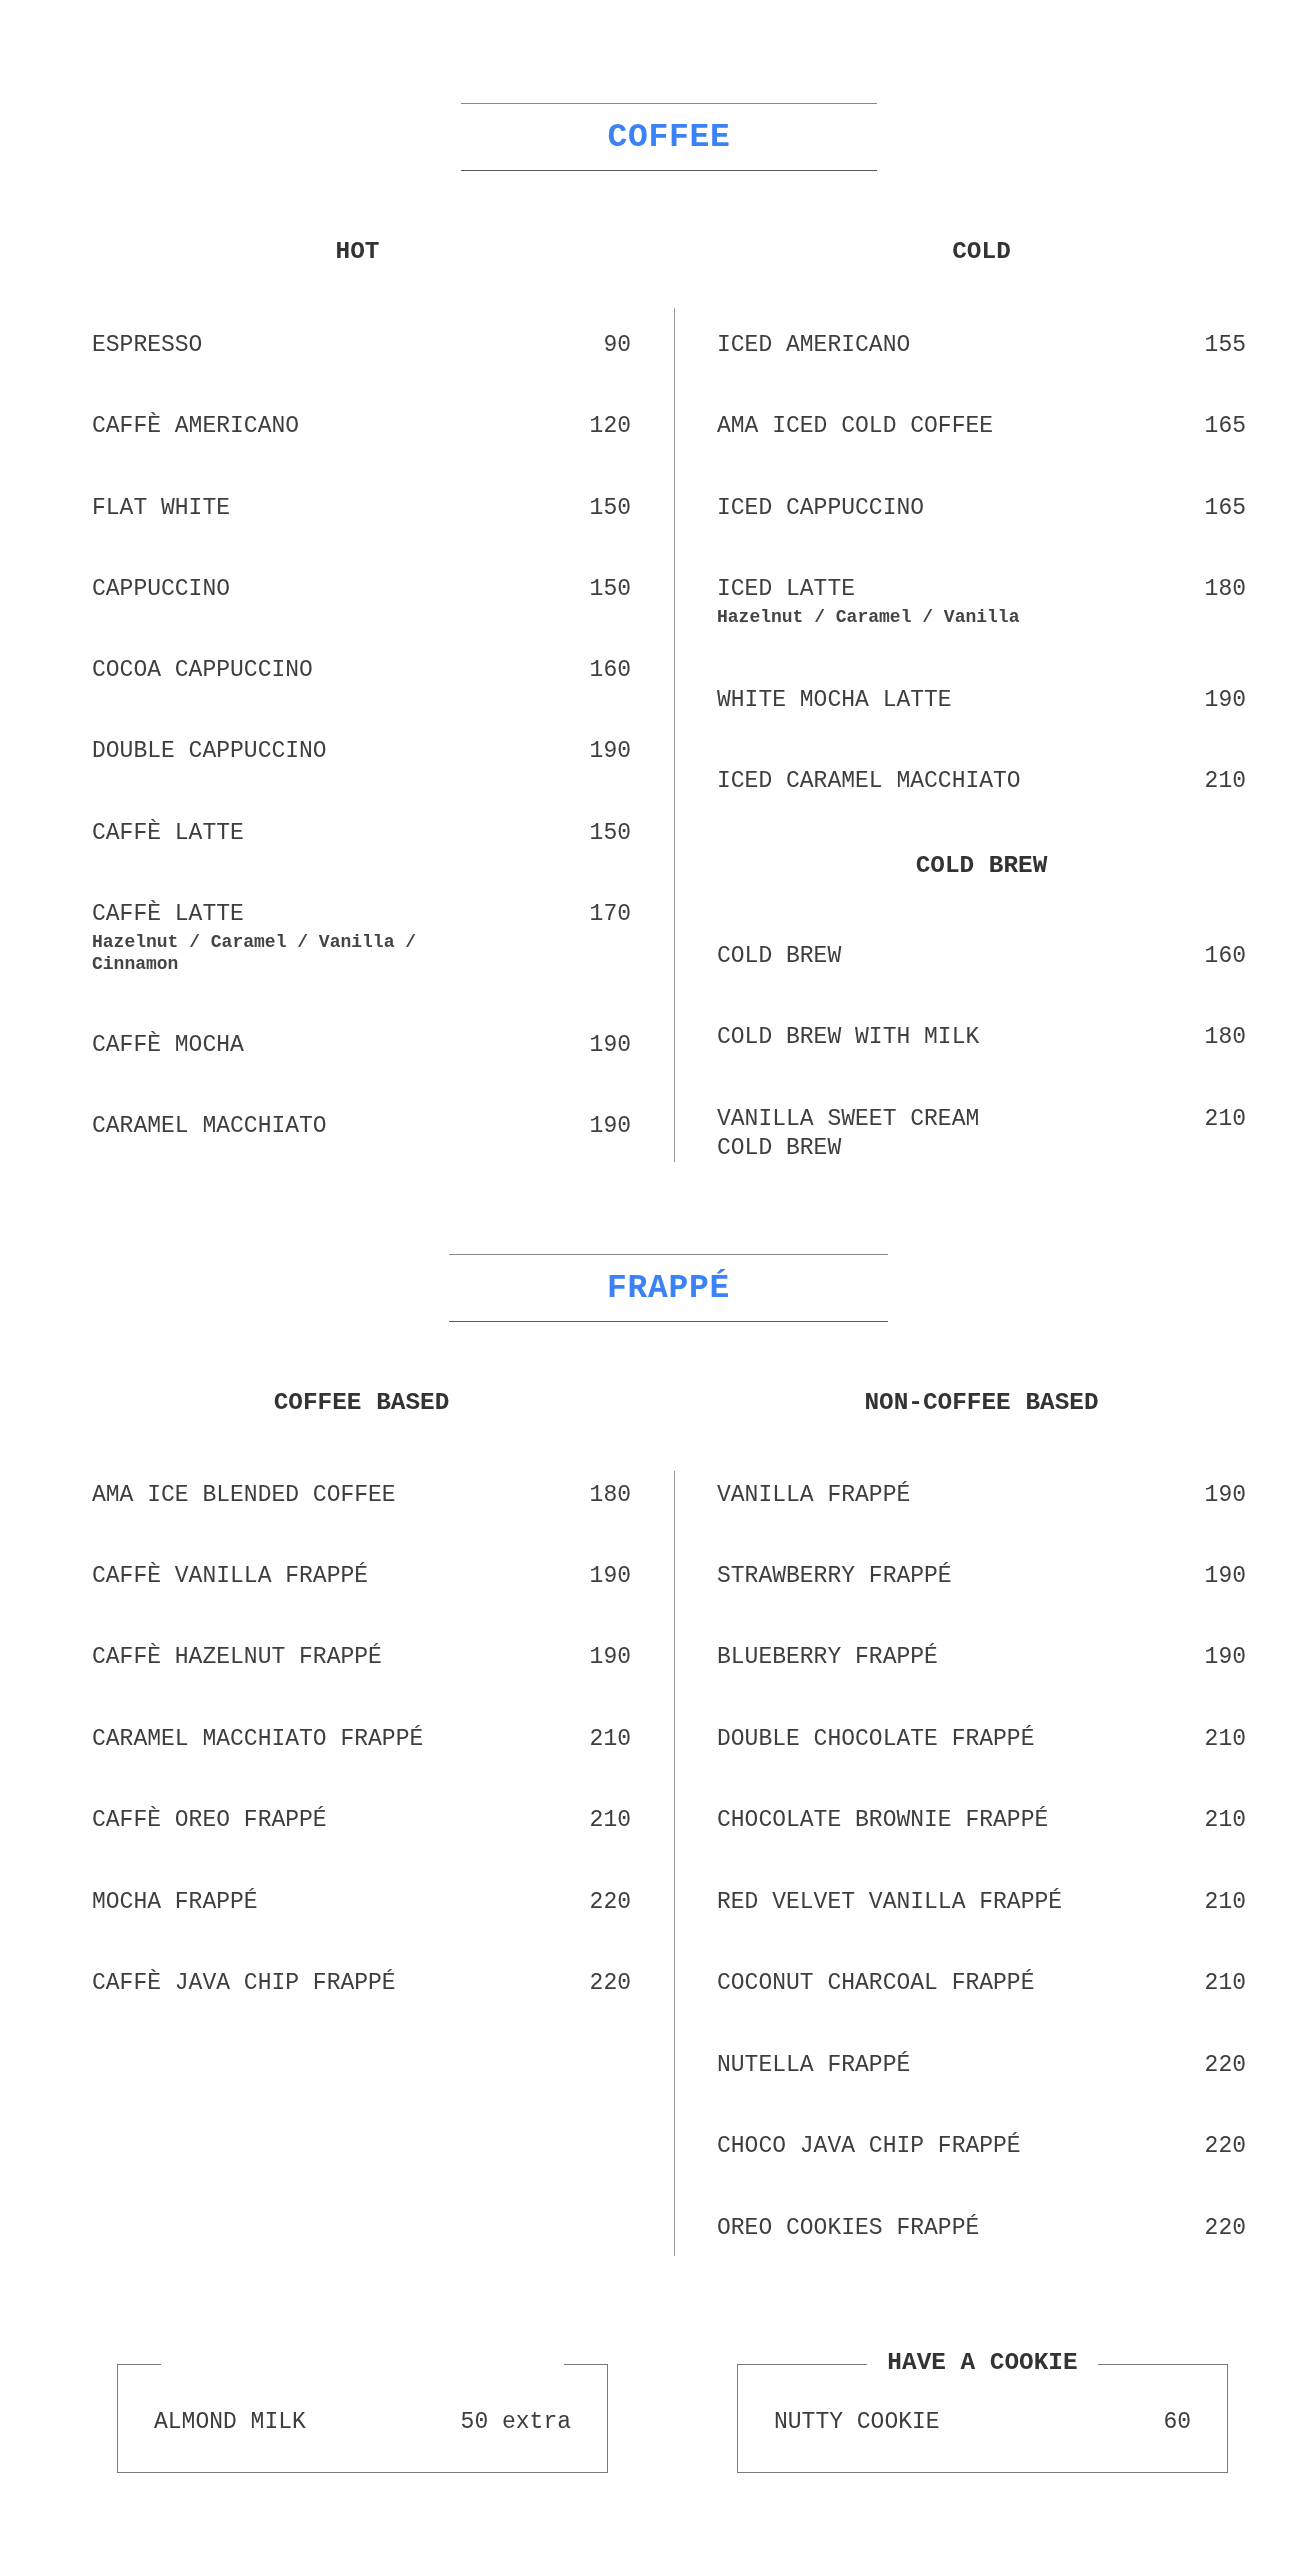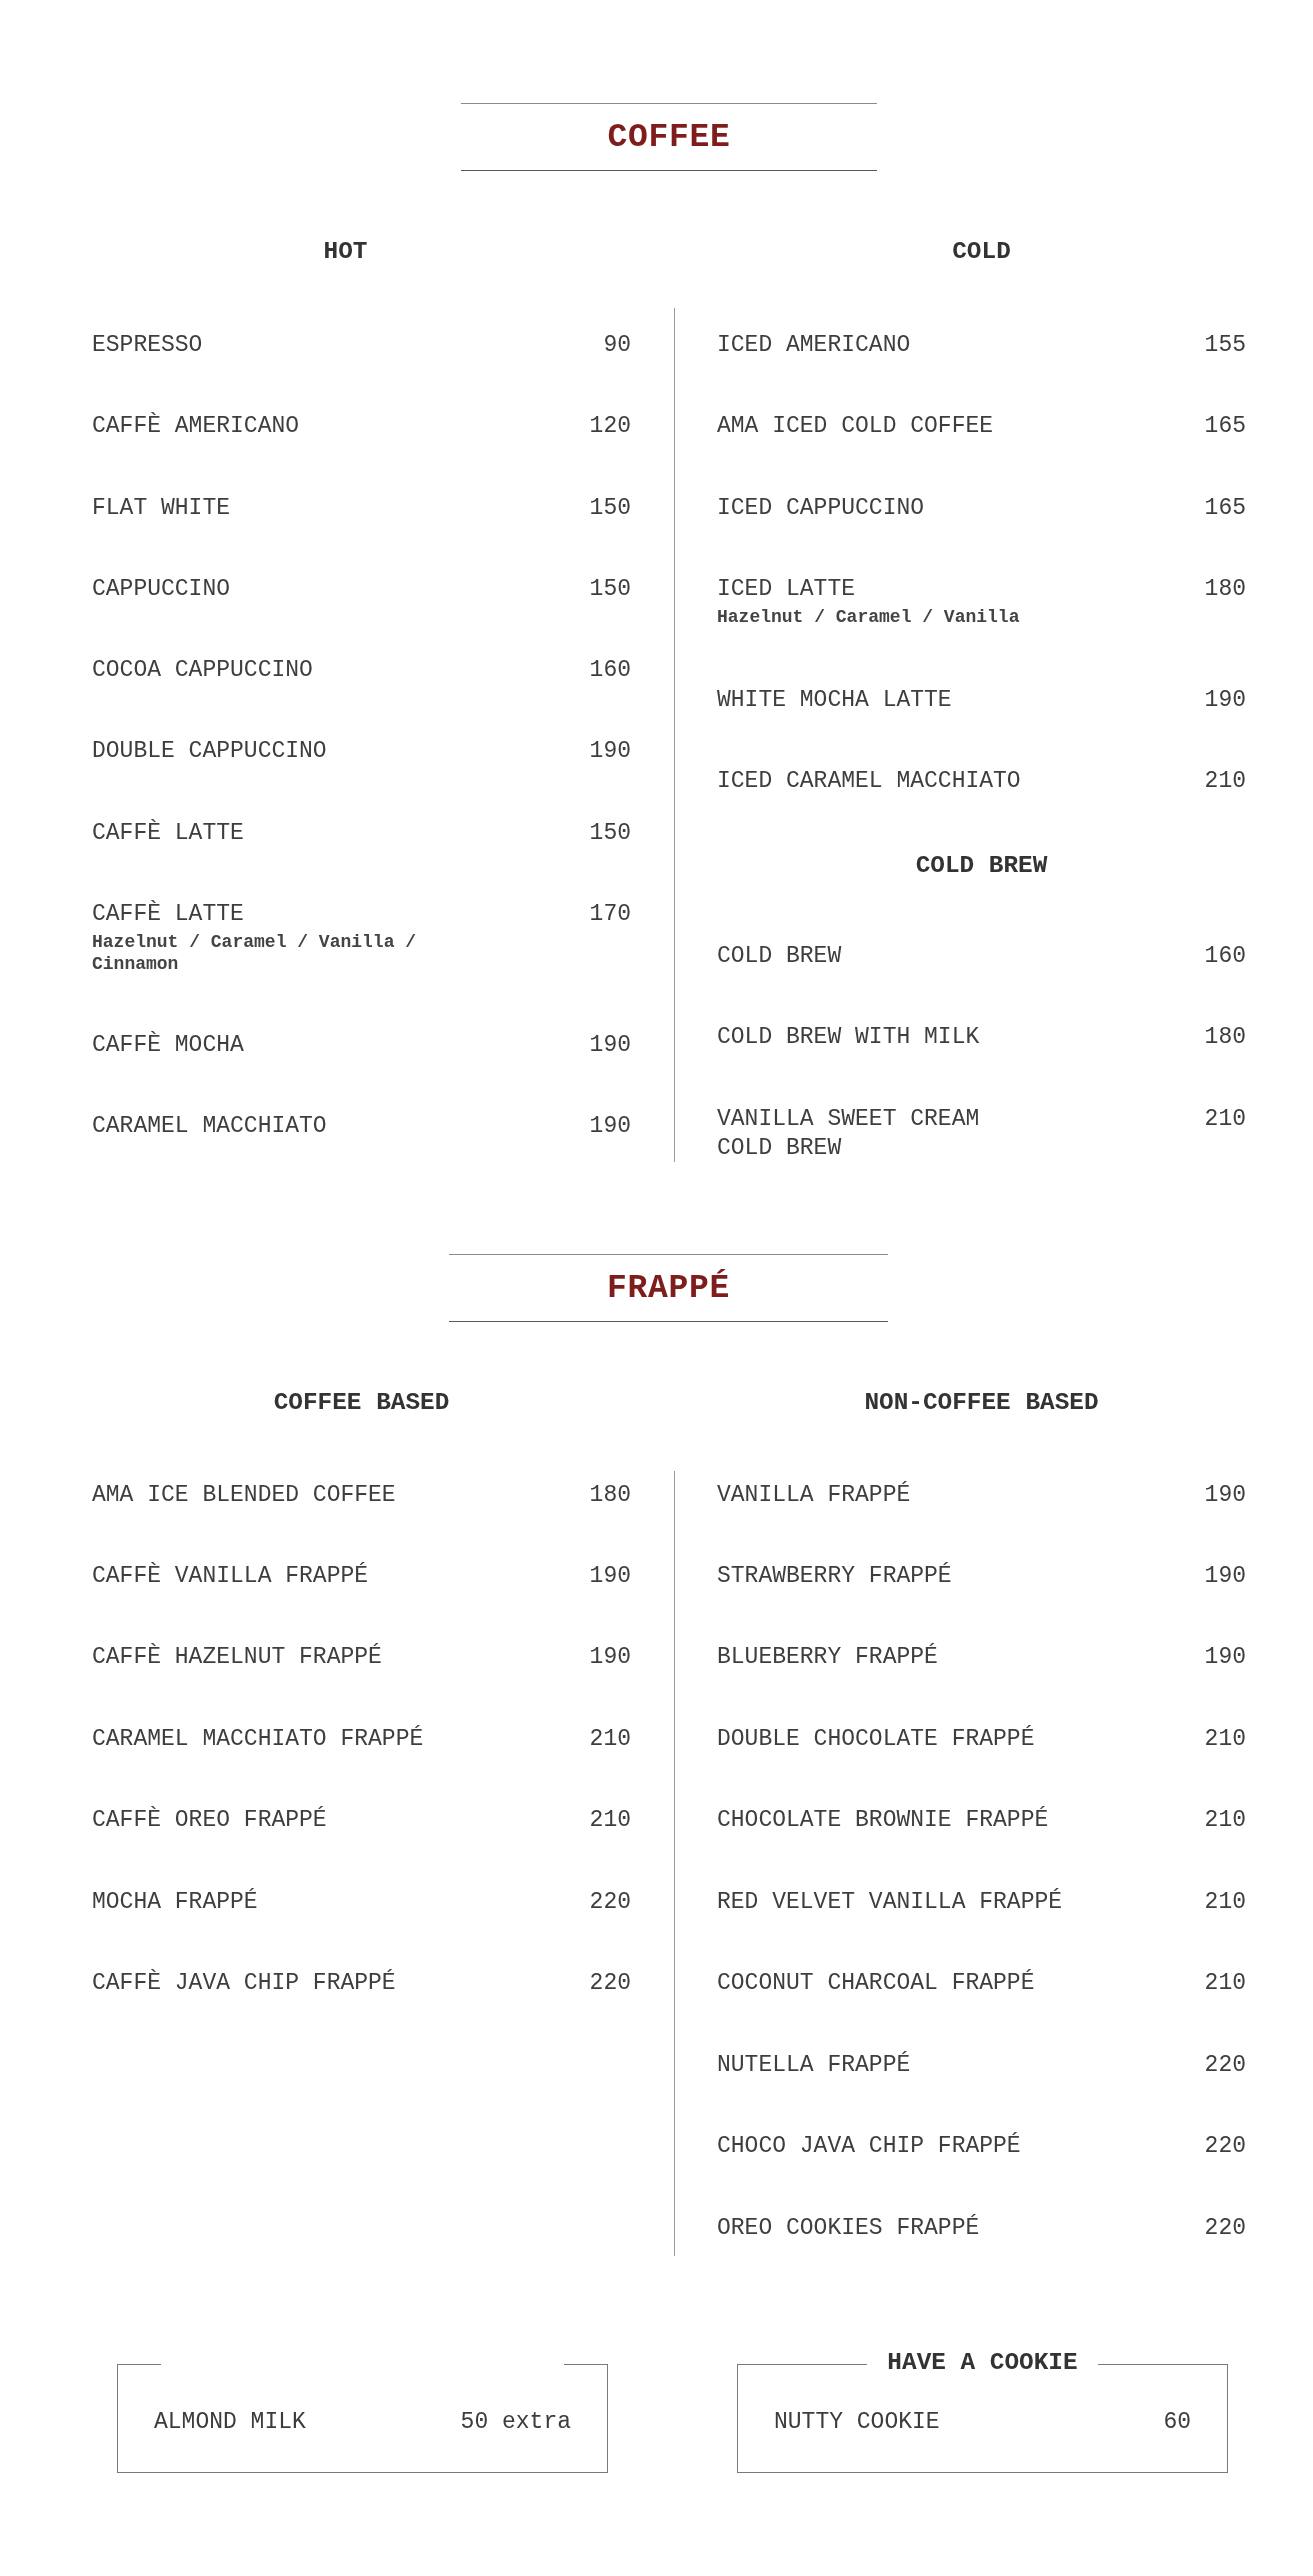--- a/index.html
+++ b/index.html
@@ -5,21 +5,21 @@
   html, body { margin: 0; padding: 0; background: #ffffff; }
   body {
     width: 1313px; height: 2576px; position: relative; overflow: hidden;
     font-family: "Liberation Mono", "DejaVu Sans Mono", monospace;
     color: #3c3c3c;
   }
   .section-title {
     position: absolute; text-align: center;
     border-top: 1.4px solid #8a8a8a; border-bottom: 1.4px solid #5a5a5a;
     font-family: "Liberation Mono", monospace; font-weight: bold;
-    font-size: 33px; color: #7f1d1d; letter-spacing: 0.7px;
+    font-size: 33px; color: #3b82f6; letter-spacing: 0.7px;
     display: flex; align-items: center; justify-content: center;
   }
   .col-head {
     position: absolute; text-align: center;
     font-family: "Liberation Mono", monospace; font-weight: bold;
     font-size: 24.4px; color: #333;
   }
   .divider { position: absolute; width: 1.4px; background: #9a9a9a; }
   .item { position: absolute; font-size: 23px; color: #3e3e3e; }
   .item .name { position: absolute; left: 0; top: 0; white-space: pre-line; line-height: 29px; }
@@ -37,21 +37,21 @@
   .box .row { position: absolute; left: 36px; right: 36px; top: 44px; font-size: 23px; line-height: 29px; }
   .box .row .r-price { position: absolute; right: 0; top: 0; }
 </style>
 </head>
 <body>
 
 <div class="section-title" style="left:461px; top:103px; width:416px; height:66px;">
   <span>COFFEE</span>
 </div>
 
-<div class="col-head" style="left:76px; top:238px; width:539px;">HOT</div>
+<div class="col-head" style="left:88px; top:238px; width:539px;">HOT</div>
 
 <div class="divider" style="left:674px; top:308px; height:854px;"></div>
 
 <div id="hot-list">
   <div class="item" style="left:92px; top:331px; width:539px;">
     <span class="name">ESPRESSO</span>
     <span class="price">90</span>
   </div>
   <div class="item" style="left:92px; top:412px; width:539px;">
     <span class="name">CAFFÈ AMERICANO</span>

